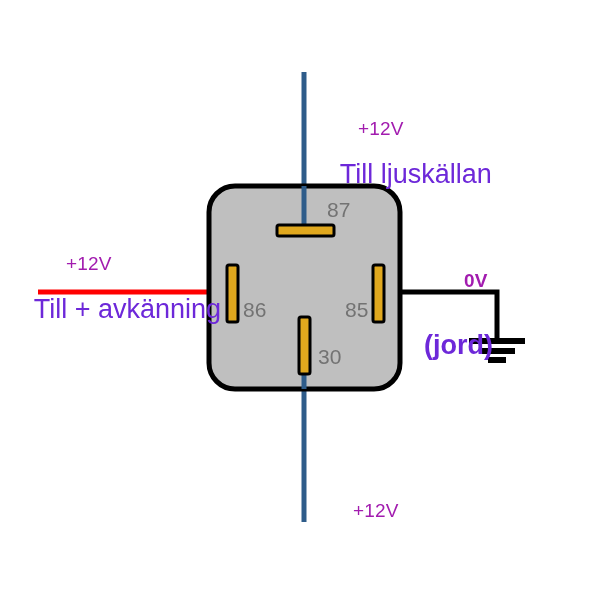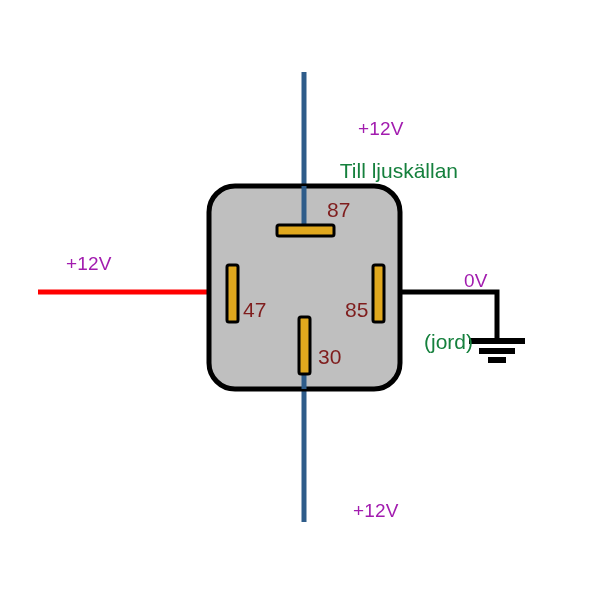--- a/index.html
+++ b/index.html
@@ -30,46 +30,47 @@
     line-height: 1.18;
     color: #1a1a1a;
     font-family: "Liberation Sans", sans-serif;
   }
   .volt {
     color: #a21caf;
     font-size: 19px;
     letter-spacing: 0.2px;
   }
   .desc {
-    color: #15803d;
-    font-size: 21px;
+    color: #6d28d9;
+    font-size: 27px;
   }
   .terminal-num {
     position: absolute;
     font-family: "Liberation Sans", sans-serif;
     font-size: 21px;
-    color: #7f1d1d;
+    color: #737373;
   }
   
   #label-top {
     left: 322px;
     top: 80px;
     text-align: left;
   }
   #label-top .volt { display:block; margin-left: 36px; }
   #label-left {
     left: 16px;
     top: 215px;
     text-align: left;
   }
   #label-left .volt { display:block; margin-left: 50px; }
   #label-right {
     left: 424px;
     top: 232px;
     text-align: left;
+    font-weight: bold;
   }
   #label-right .volt { display:block; margin-left: 40px; }
   #label-right .jord { display:block; text-align: left; }
   #label-bottom {
     left: 320px;
     top: 462px;
     text-align: left;
   }
   #label-bottom .volt { display:block; margin-left: 33px; }
 </style>
@@ -102,33 +103,34 @@
     <rect x="227" y="265" width="11" height="57" rx="2" ry="2" fill="#e0a81e" stroke="#000000" stroke-width="3"></rect>
 
     <rect x="373" y="265" width="11" height="57" rx="2" ry="2" fill="#e0a81e" stroke="#000000" stroke-width="3"></rect>
 
     <rect x="299" y="317" width="11" height="57" rx="2" ry="2" fill="#e0a81e" stroke="#000000" stroke-width="3"></rect>
 
   </svg>
 
   <span class="terminal-num" style="left:327px; top:198px;">87</span>
 
-  <span class="terminal-num" style="left:243px; top:298px;">47</span>
+  <span class="terminal-num" style="left:243px; top:298px;">86</span>
 
   <span class="terminal-num" style="left:345px; top:298px;text-align:right;">85</span>
 
   <span class="terminal-num" style="left:318px; top:345px;">30</span>
 
   <div class="lbl" id="label-top">
     <span class="volt">+12V</span>
     <span class="desc">Till ljuskällan</span>
   </div>
 
   <div class="lbl" id="label-left">
     <span class="volt">+12V</span>
+    <span class="desc">Till + avkänning</span>
   </div>
 
   <div class="lbl" id="label-right">
     <span class="volt">0V</span>
     <span class="desc jord">(jord)</span>
   </div>
 
   <div class="lbl" id="label-bottom">
     <span class="volt">+12V</span>
   </div>

